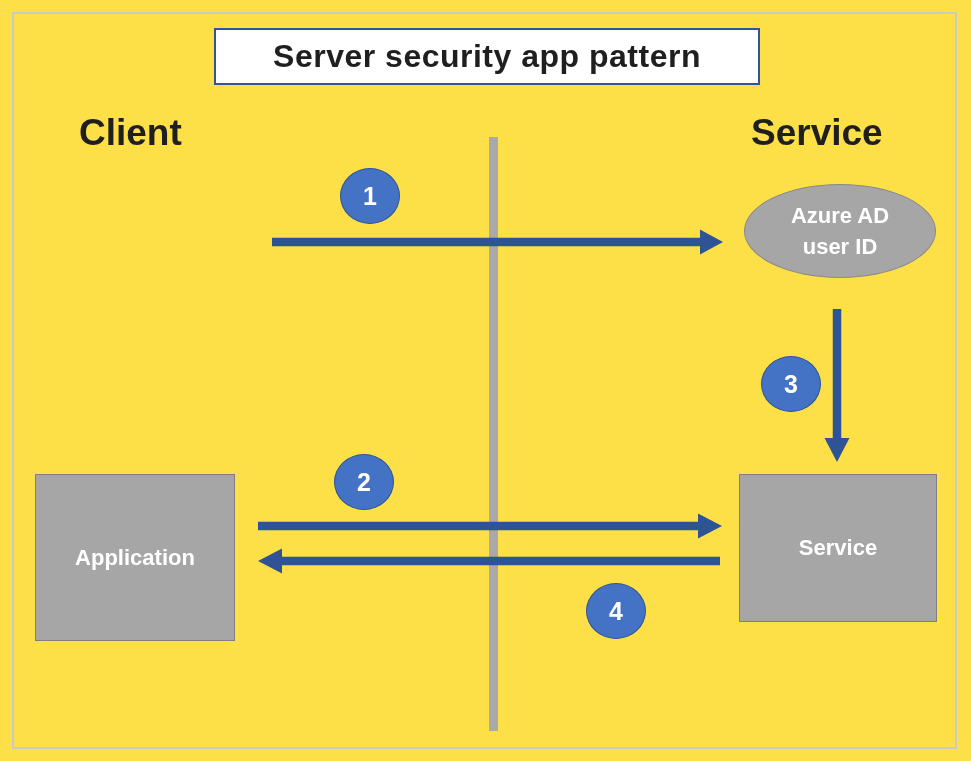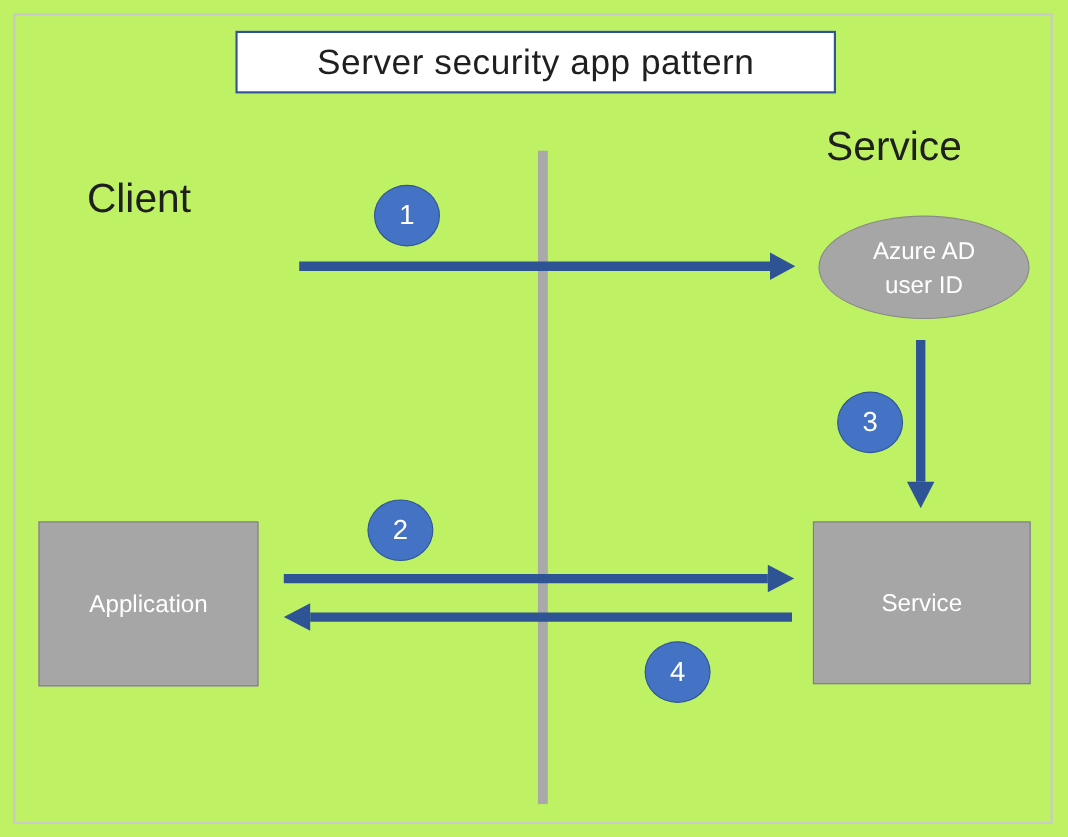--- a/index.html
+++ b/index.html
@@ -5,22 +5,23 @@
   html, body {
     margin: 0;
     padding: 0;
     background: #ffffff;
     font-family: "Liberation Sans", sans-serif;
   }
   .canvas {
     position: relative;
     width: 971px;
     height: 761px;
-    background: #bef264;
+    background: #fde047;
     overflow: hidden;
+    font-weight: bold;
   }
   .outer-border {
     position: absolute;
     left: 12px;
     top: 12px;
     width: 941px;
     height: 733px;
     border: 2px solid #c9c9c9;
   }
   .title-box {
@@ -42,21 +43,21 @@
     letter-spacing: 0.5px;
     white-space: nowrap;
   }
   .col-header {
     position: absolute;
     top: 112px;
     font-size: 37px;
     color: #1f1f1f;
     white-space: nowrap;
   }
-  .col-header.client  { left: 79px; margin-top: 48px; }
+  .col-header.client  { left: 79px; }
   .col-header.service { left: 751px; }
   .divider {
     position: absolute;
     left: 489px;
     top: 137px;
     width: 9px;
     height: 594px;
     background: #a9a9a9;
   }
   .arrows {
@@ -86,22 +87,22 @@
     z-index: 1;
   }
   .ellipse {
     border-radius: 50%;
     border: 1px solid #898989;
   }
   .rect {
     border: 1px solid #7f7f7f;
   }
   .node-end-user    { left: 43px;  top: 200px; width: 168px; height: 92px; }
-  .node-azure-ad    { left: 744px; top: 196px; width: 192px; height: 94px; line-height: 31px; }
-  .node-application { left: 35px;  top: 474px; width: 200px; height: 150px; }
+  .node-azure-ad    { left: 744px; top: 184px; width: 192px; height: 94px; line-height: 31px; }
+  .node-application { left: 35px;  top: 474px; width: 200px; height: 167px; }
   .node-service     { left: 739px; top: 474px; width: 198px; height: 148px; }
   .step {
     position: absolute;
     width: 60px;
     height: 56px;
     border-radius: 50%;
     background: #4472c4;
     border: 1.5px solid #2e5597;
     box-sizing: border-box;
     display: flex;

